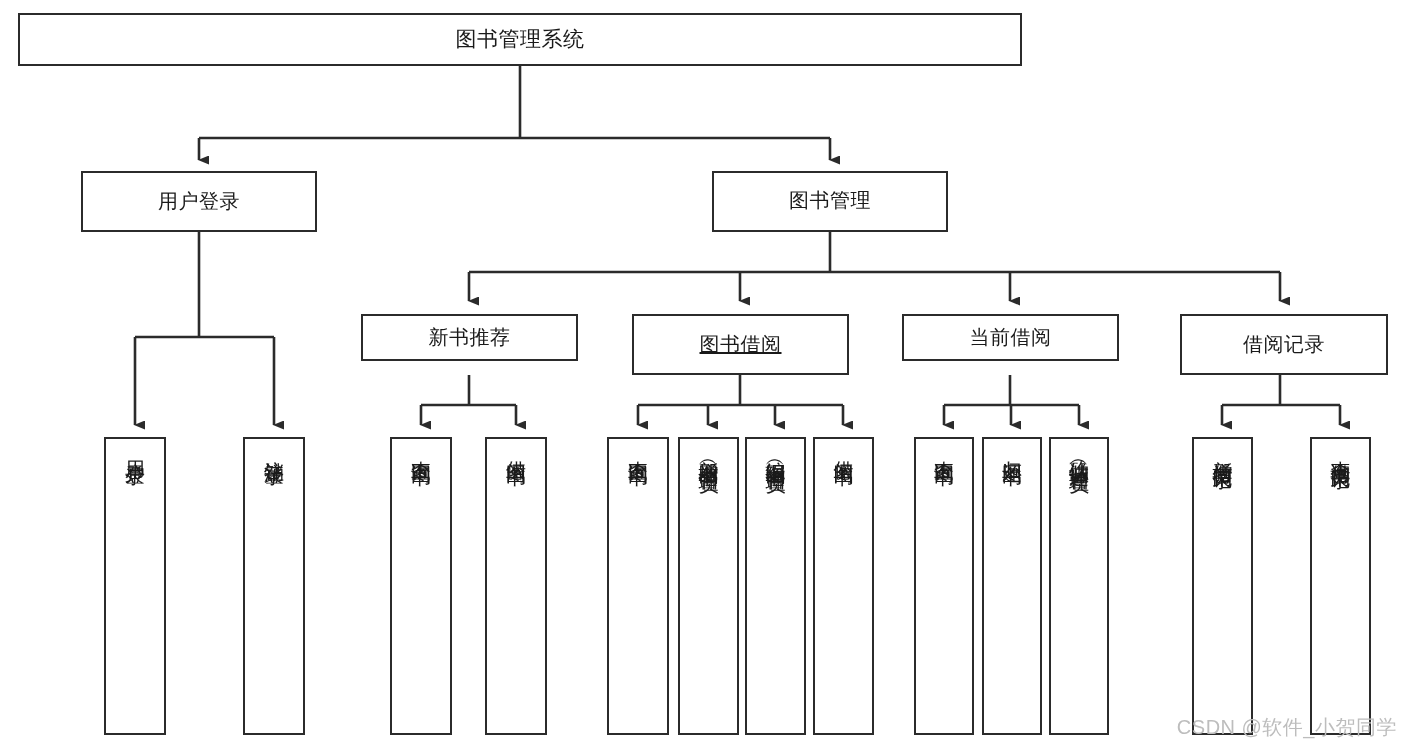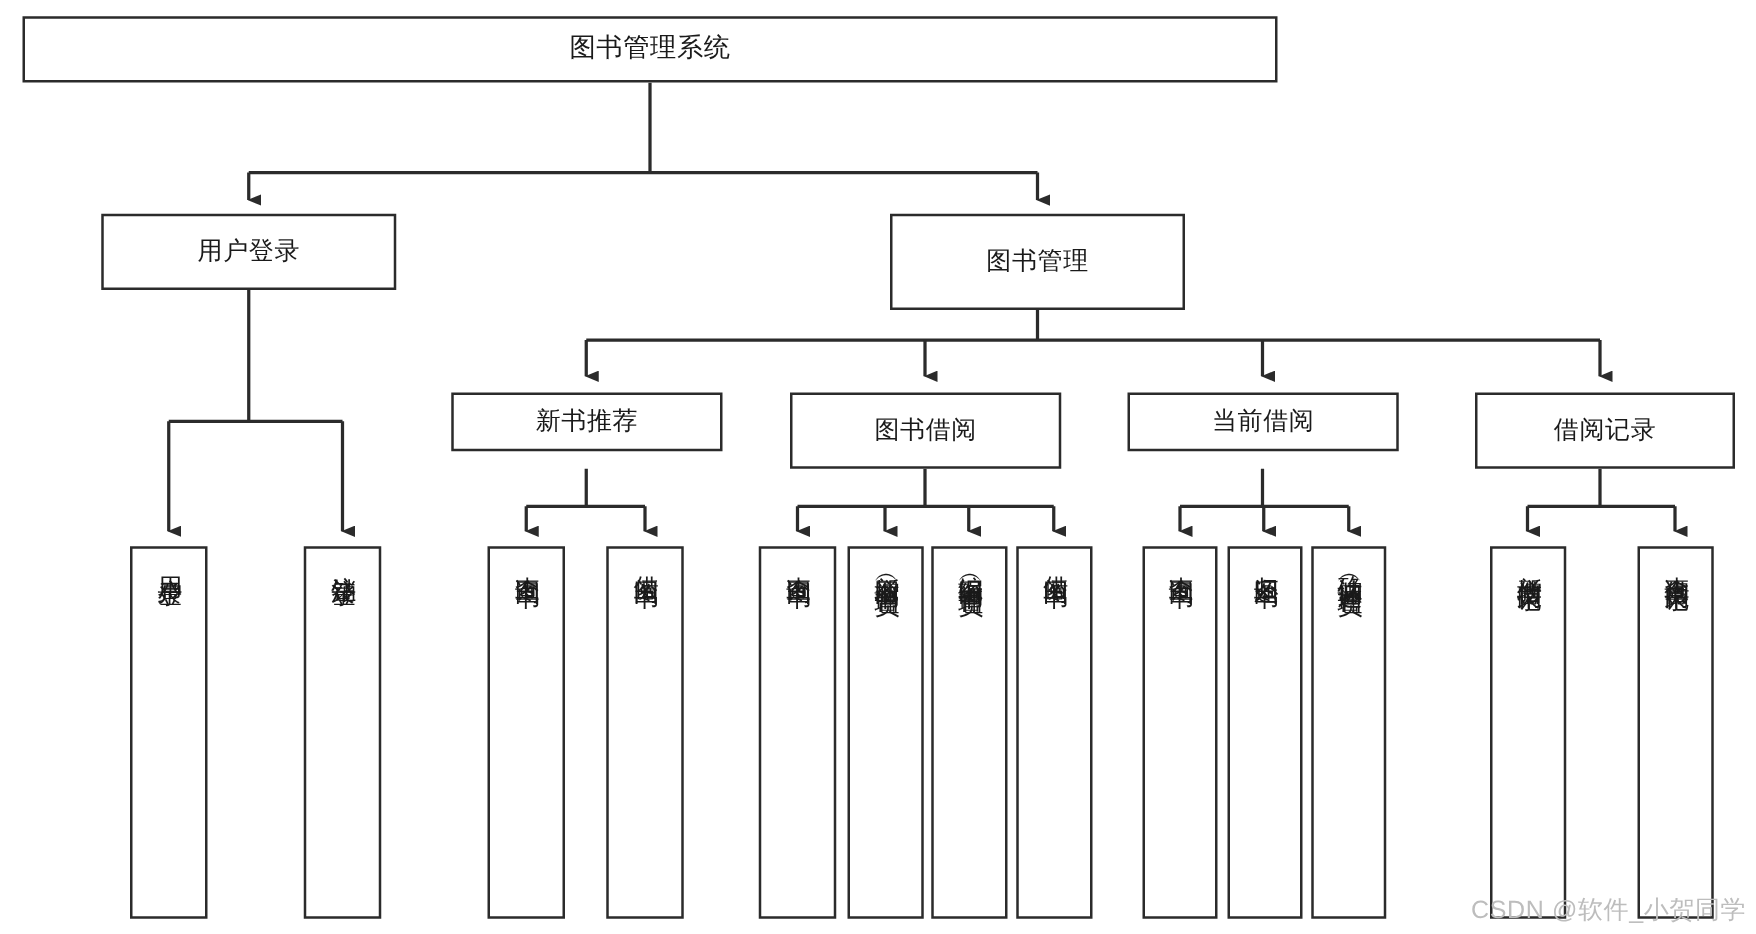--- a/index.html
+++ b/index.html
@@ -121,29 +121,29 @@
   </svg>
 
   <div class="node n-root" style="left:18px;top:13px;width:1004px;height:53px;">
     <span class="lbl">图书管理系统</span>
   </div>
 
   <div class="node n-h" style="left:81px;top:171px;width:236px;height:61px;">
     <span class="lbl">用户登录</span>
   </div>
 
-  <div class="node n-h" style="left:712px;top:171px;width:236px;height:77px;">
+  <div class="node n-h" style="left:712px;top:171px;width:236px;height:61px;font-family:Liberation Mono, monospace;">
     <span class="lbl">图书管理</span>
   </div>
 
   <div class="node n-h" style="left:361px;top:314px;width:217px;height:47px;">
     <span class="lbl">新书推荐</span>
   </div>
 
-  <div class="node n-h" style="left:632px;top:314px;width:217px;height:61px;">
+  <div class="node n-h" style="left:632px;top:314px;width:217px;height:61px;text-decoration:underline;">
     <span class="lbl">图书借阅</span>
   </div>
 
   <div class="node n-h" style="left:902px;top:314px;width:217px;height:47px;">
     <span class="lbl">当前借阅</span>
   </div>
 
   <div class="node n-h" style="left:1180px;top:314px;width:208px;height:61px;">
     <span class="lbl">借阅记录</span>
   </div>

